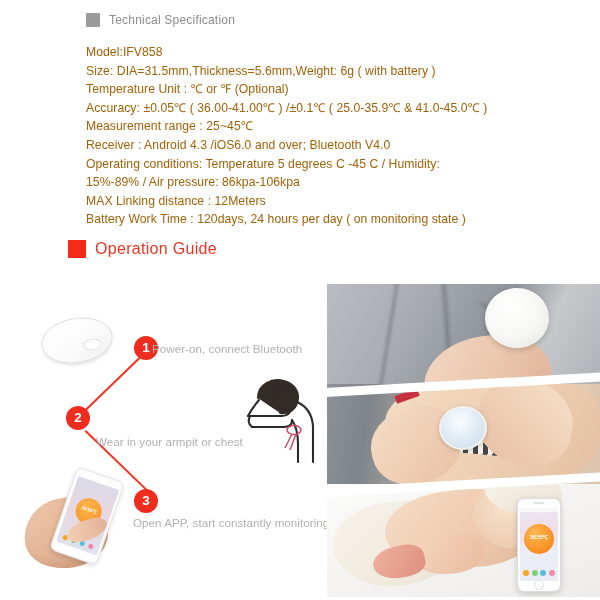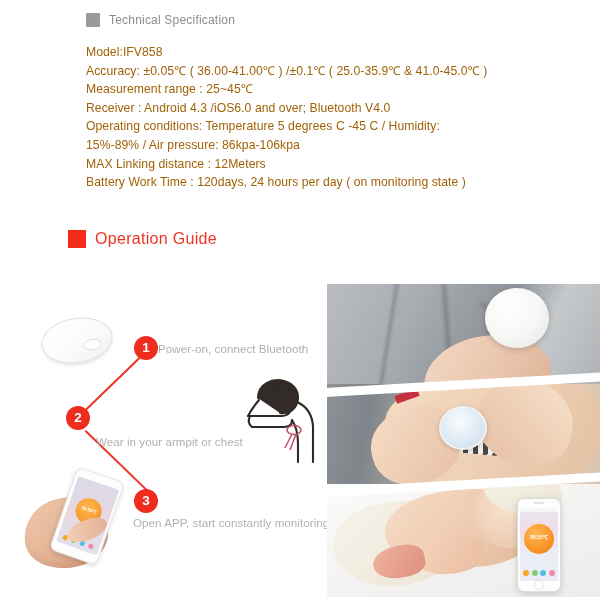--- a/index.html
+++ b/index.html
@@ -53,21 +53,21 @@
     line-height: 18.6px;
     color: #a16207;
     white-space: nowrap;
     letter-spacing: 0.05px;
   }
 
   
   .guide-section {
     position: absolute;
     left: 68px;
-    top: 229px;
+    top: 239px;
     justify-content: center;
   }
   .head-square-red {
     width: 18px;
     height: 18px;
     background: #f42b1a;
     flex: 0 0 auto;
   }
   .head-title-red {
     font-size: 16px;
@@ -116,21 +116,21 @@
   .badge-2 { left: 66px;  top: 406px; }
   .badge-3 { left: 134px; top: 489px; }
 
   .step-label {
     position: absolute;
     font-size: 11.6px;
     color: #b0b0b0;
     white-space: nowrap;
     letter-spacing: 0.05px;
   }
-  .label-1 { left: 158px; top: 342px; }
+  .label-1 { left: 152px; top: 342px; }
   .label-2 { left: 96px;  top: 435px; }
   .label-3 { left: 133px; top: 516px; }
 
   
   .device-disc {
     position: absolute;
     left: 41px;
     top: 318px;
     width: 72px;
     height: 45px;
@@ -482,20 +482,22 @@
 </head>
 <body>
 
 <div class="spec-section">
   <div class="section-head">
     <span class="head-square-grey"></span>
     <span class="head-title-grey">Technical Specification</span>
   </div>
   <ul class="spec-list">
     <li>Model:IFV858</li>
+    <li>Size: DIA=31.5mm,Thickness=5.6mm,Weight: 6g ( with battery )</li>
+    <li>Temperature Unit : ℃ or ℉ (Optional)</li>
     <li>Accuracy: ±0.05℃ ( 36.00-41.00℃ ) /±0.1℃ ( 25.0-35.9℃ &amp; 41.0-45.0℃ )</li>
     <li>Measurement range : 25~45℃</li>
     <li>Receiver : Android 4.3 /iOS6.0 and over; Bluetooth V4.0</li>
     <li>Operating conditions: Temperature 5 degrees C -45 C / Humidity:</li>
     <li>15%-89% / Air pressure: 86kpa-106kpa</li>
     <li>MAX Linking distance : 12Meters</li>
     <li>Battery Work Time : 120days, 24 hours per day ( on monitoring state )</li>
   </ul>
 </div>
 

